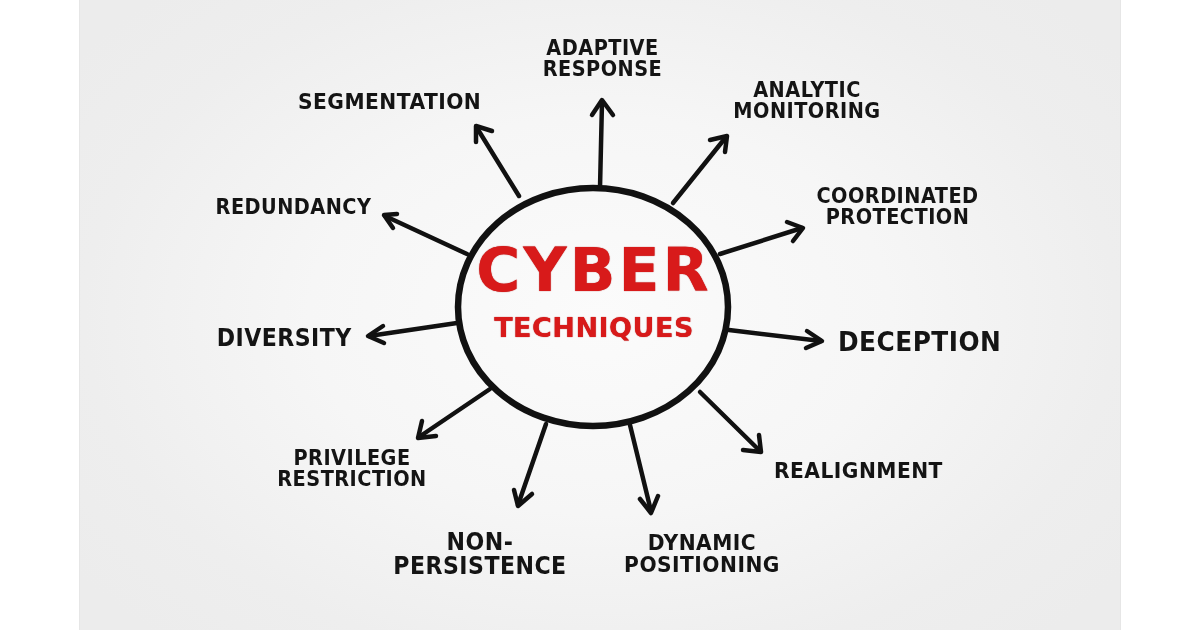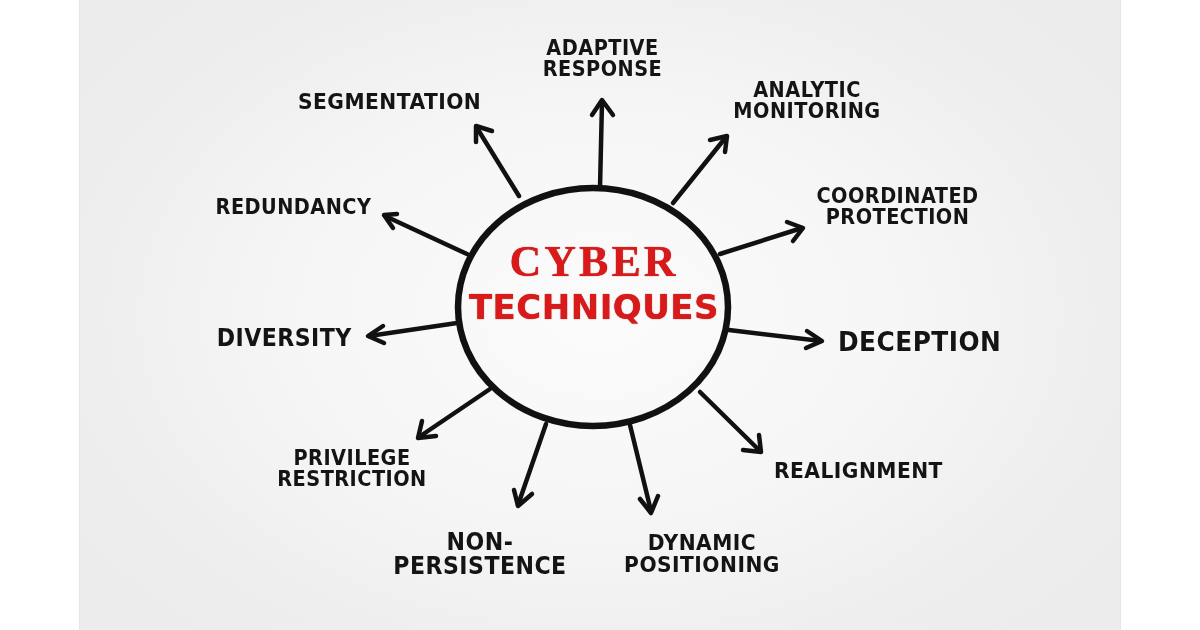--- a/index.html
+++ b/index.html
@@ -54,23 +54,23 @@
       left: 458px;
       top: 240px;
       width: 272px;
       text-align: center;
       color: #d81a1a;
       font-family: "DejaVu Sans", sans-serif;
       font-weight: bold;
       line-height: 1.0;
       text-shadow: 0 0 1px #a70f0f;
     }
-    .title .t1 { display: block; font-size: 44px; letter-spacing: 3px; font-family: Liberation Serif, serif; }
+    .title .t1 { display: block; font-size: 60px; letter-spacing: 3px; }
     .title .t2 { display: block; font-size: 29px; margin-top: 4px; letter-spacing: 0.5px; }
-    .title .t3 { display: block; font-size: 34px; margin-top: 6px; letter-spacing: 0.5px; }
+    .title .t3 { display: block; font-size: 27px; margin-top: 14px; letter-spacing: 0.5px; }
   </style>
 </head>
 <body>
 
 <div class="panel"></div>
 
 <svg class="diagram" viewBox="0 0 1200 630">
   <g fill="none" stroke="#111" stroke-width="4.5" stroke-linecap="round" stroke-linejoin="round">
 
     <ellipse cx="593" cy="307" rx="135" ry="119" stroke-width="6.5"></ellipse>

